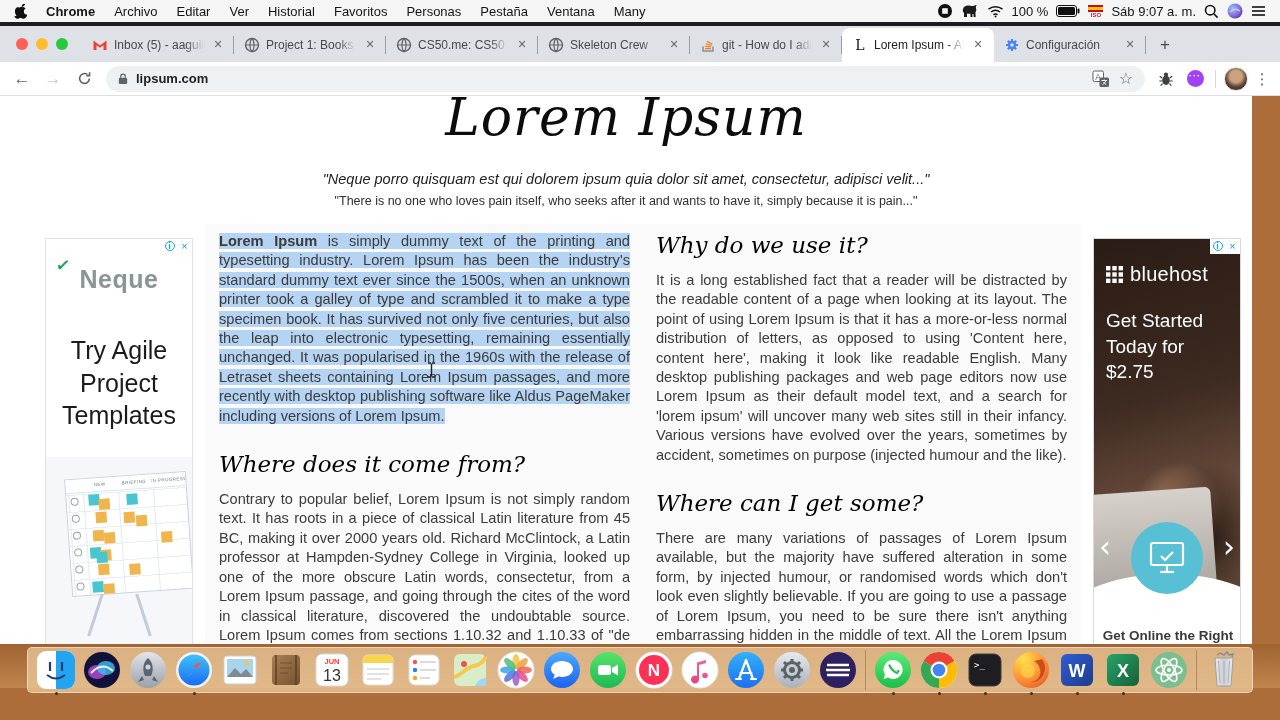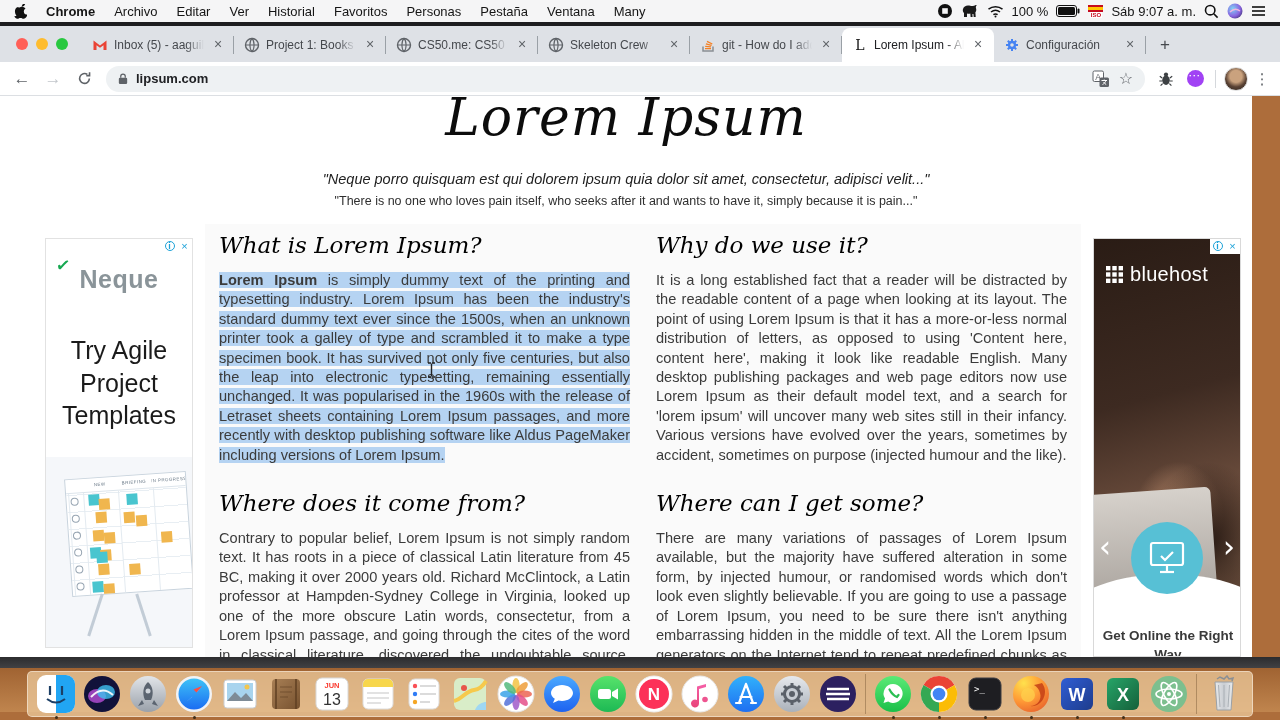--- a/index.html
+++ b/index.html
@@ -141,21 +141,21 @@
   .bh-circle { position:absolute; left:50%; transform:translateX(-50%); bottom:62px; width:72px;
      height:72px; border-radius:50%; background:#57c0d5; display:flex; align-items:center;
      justify-content:center; }
   .bh-circle svg { width:40px; height:36px; }
   .bh-foot { position:absolute; bottom:-9px; left:4px; width:140px; text-align:center;
      font-size:13.5px; font-weight:bold; color:#3a3a3a; line-height:1.45; }
 
   
   .btm-dark { position:absolute; top:657px; left:0; width:1280px; height:11px;
      background:linear-gradient(#2c2c2e,#414144); }
-  .desktop { position:absolute; top:668px; left:0; width:1280px; height:44px;
+  .desktop { position:absolute; top:644px; left:0; width:1280px; height:44px;
      background:linear-gradient(#a06332, #c0854e); }
   .dock { position:absolute; left:50%; transform:translateX(-50%); top:3px; height:46px;
      background:rgba(235,199,153,.78); border:1px solid rgba(255,255,255,.45); border-radius:5px;
      display:flex; align-items:center; gap:8px; padding:0 9px; }
   .dock-app { width:38px; height:38px; position:relative; flex:none; }
   .dock-app svg { width:38px; height:38px; display:block; }
   .run-dot { position:absolute; left:50%; bottom:-6px; width:3px; height:3px; margin-left:-1.5px;
      border-radius:50%; background:#3f2c17; }
   .dock-div { width:1px; height:40px; background:rgba(90,60,30,.35); flex:none; }
 </style>
@@ -372,21 +372,20 @@
   </div>
 
   <div class="page">
     <div class="band"></div>
     <div class="page-title">Lorem Ipsum</div>
     <div class="quote1">"Neque porro quisquam est qui dolorem ipsum quia dolor sit amet, consectetur, adipisci velit..."</div>
     <div class="quote2">"There is no one who loves pain itself, who seeks after it and wants to have it, simply because it is pain..."</div>
 
     <div class="columns">
       <div class="col">
-        <h2 class="sec-h">What is Lorem Ipsum?</h2>
         <p class="bodytxt"><span class="sel"><b>Lorem Ipsum</b><span> is simply dummy text of the printing and typesetting industry. Lorem Ipsum has been the industry's standard dummy text ever since the 1500s, when an unknown printer took a galley of type and scrambled it to make a type specimen book. It has survived not only five centuries, but also the leap into electronic typesetting, remaining essentially unchanged. It was popularised in the 1960s with the release of Letraset sheets containing Lorem Ipsum passages, and more recently with desktop publishing software like Aldus PageMaker including versions of Lorem Ipsum.</span></span></p>
         <h2 class="sec-h later">Where does it come from?</h2>
         <p class="bodytxt">Contrary to popular belief, Lorem Ipsum is not simply random text. It has roots in a piece of classical Latin literature from 45 BC, making it over 2000 years old. Richard McClintock, a Latin professor at Hampden-Sydney College in Virginia, looked up one of the more obscure Latin words, consectetur, from a Lorem Ipsum passage, and going through the cites of the word in classical literature, discovered the undoubtable source. Lorem Ipsum comes from sections 1.10.32 and 1.10.33 of "de Finibus Bonorum</p>
       </div>
       <div class="col">
         <h2 class="sec-h">Why do we use it?</h2>
         <p class="bodytxt">It is a long established fact that a reader will be distracted by the readable content of a page when looking at its layout. The point of using Lorem Ipsum is that it has a more-or-less normal distribution of letters, as opposed to using 'Content here, content here', making it look like readable English. Many desktop publishing packages and web page editors now use Lorem Ipsum as their default model text, and a search for 'lorem ipsum' will uncover many web sites still in their infancy. Various versions have evolved over the years, sometimes by accident, sometimes on purpose (injected humour and the like).</p>
         <h2 class="sec-h later">Where can I get some?</h2>
         <p class="bodytxt">There are many variations of passages of Lorem Ipsum available, but the majority have suffered alteration in some form, by injected humour, or randomised words which don't look even slightly believable. If you are going to use a passage of Lorem Ipsum, you need to be sure there isn't anything embarrassing hidden in the middle of text. All the Lorem Ipsum generators on the Internet tend to repeat predefined chunks as necessary, making this the first true generator on the Internet. It uses a dictionary of over 200</p>
       </div>
@@ -455,20 +454,21 @@
               <rect x="0" y="6.3" width="4.4" height="4.4"></rect>
               <rect x="6.3" y="6.3" width="4.4" height="4.4"></rect>
               <rect x="12.6" y="6.3" width="4.4" height="4.4"></rect>
               <rect x="0" y="12.6" width="4.4" height="4.4"></rect>
               <rect x="6.3" y="12.6" width="4.4" height="4.4"></rect>
               <rect x="12.6" y="12.6" width="4.4" height="4.4"></rect>
             </g>
           </svg>
         <span class="txt">bluehost</span>
       </div>
+      <div class="bh-head">Get Started Today for $2.75</div>
       <span class="bh-chev l">‹</span>
       <span class="bh-chev r">›</span>
       <div class="bh-curve"></div>
       <div class="bh-circle">
         <svg viewBox="0 0 40 36" fill="none" stroke="#fff" stroke-width="2.2">
             <rect x="4" y="3" width="32" height="22" rx="2"></rect>
             <path d="M14 16l4 4 8-8"></path>
             <line x1="20" y1="25" x2="20" y2="31"></line>
             <line x1="13" y1="32" x2="27" y2="32"></line>
           </svg>

